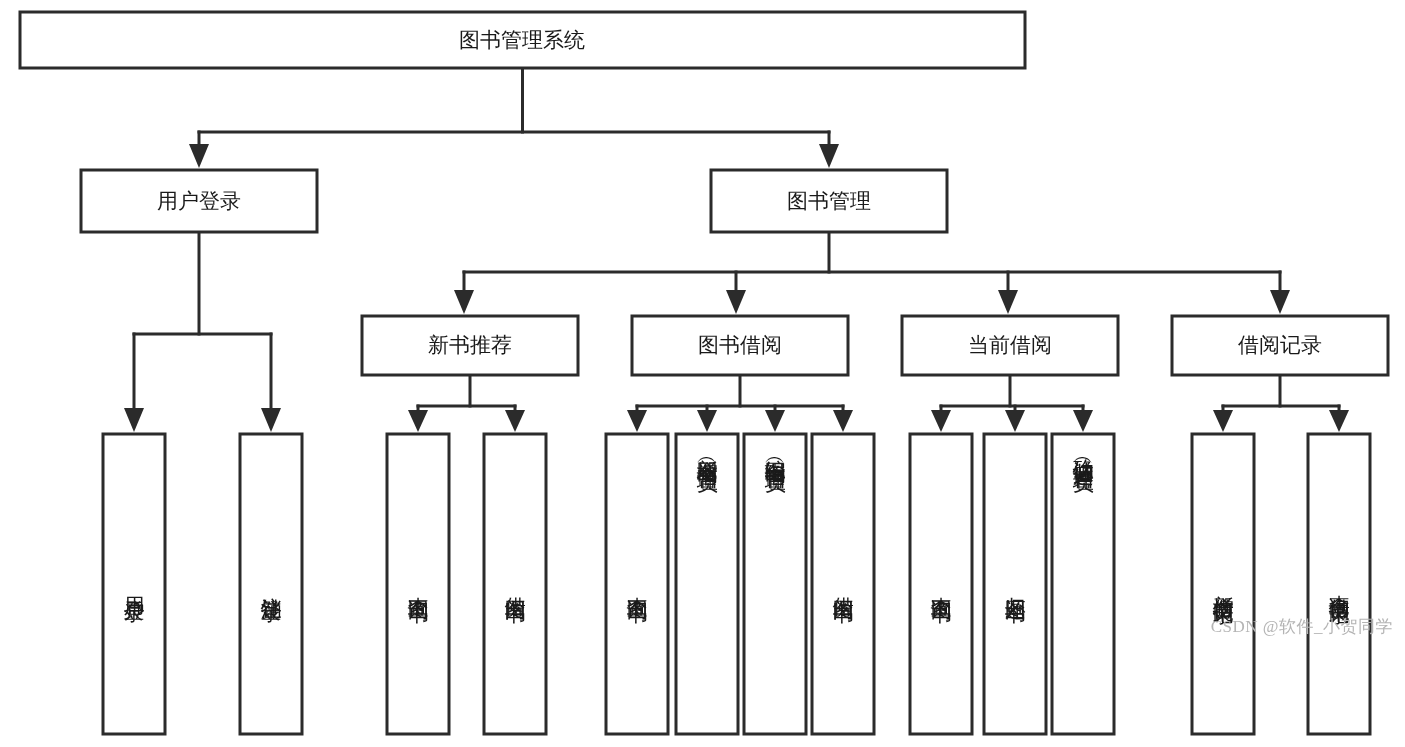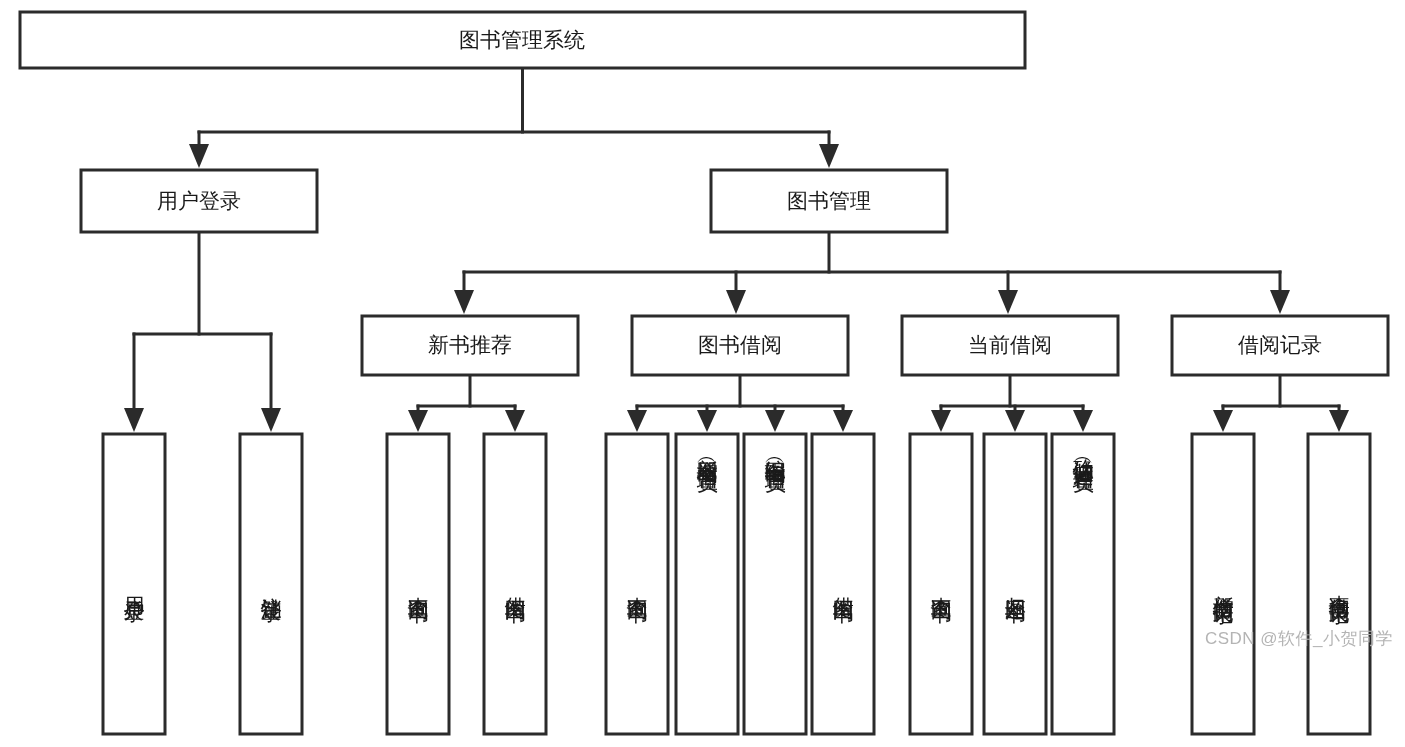--- a/index.html
+++ b/index.html
@@ -61,22 +61,22 @@
     font-family: "DejaVu Sans", "Liberation Sans", sans-serif;
     font-size: 21px;
     line-height: 1.25;
     color: #1a1a1a;
     letter-spacing: 2px;
     white-space: nowrap;
   }
   .watermark {
     position: absolute;
     right: 12px;
-    bottom: 6px;
-    font-family: Liberation Sans, sans-serif;
+    bottom: 18px;
+    font-family: Liberation Serif, serif;
     font-size: 17px;
     color: #b4b4b4;
     letter-spacing: 0.5px;
     user-select: none;
   }
 </style>
 </head>
 <body>
 
 <div id="diagram-root">

